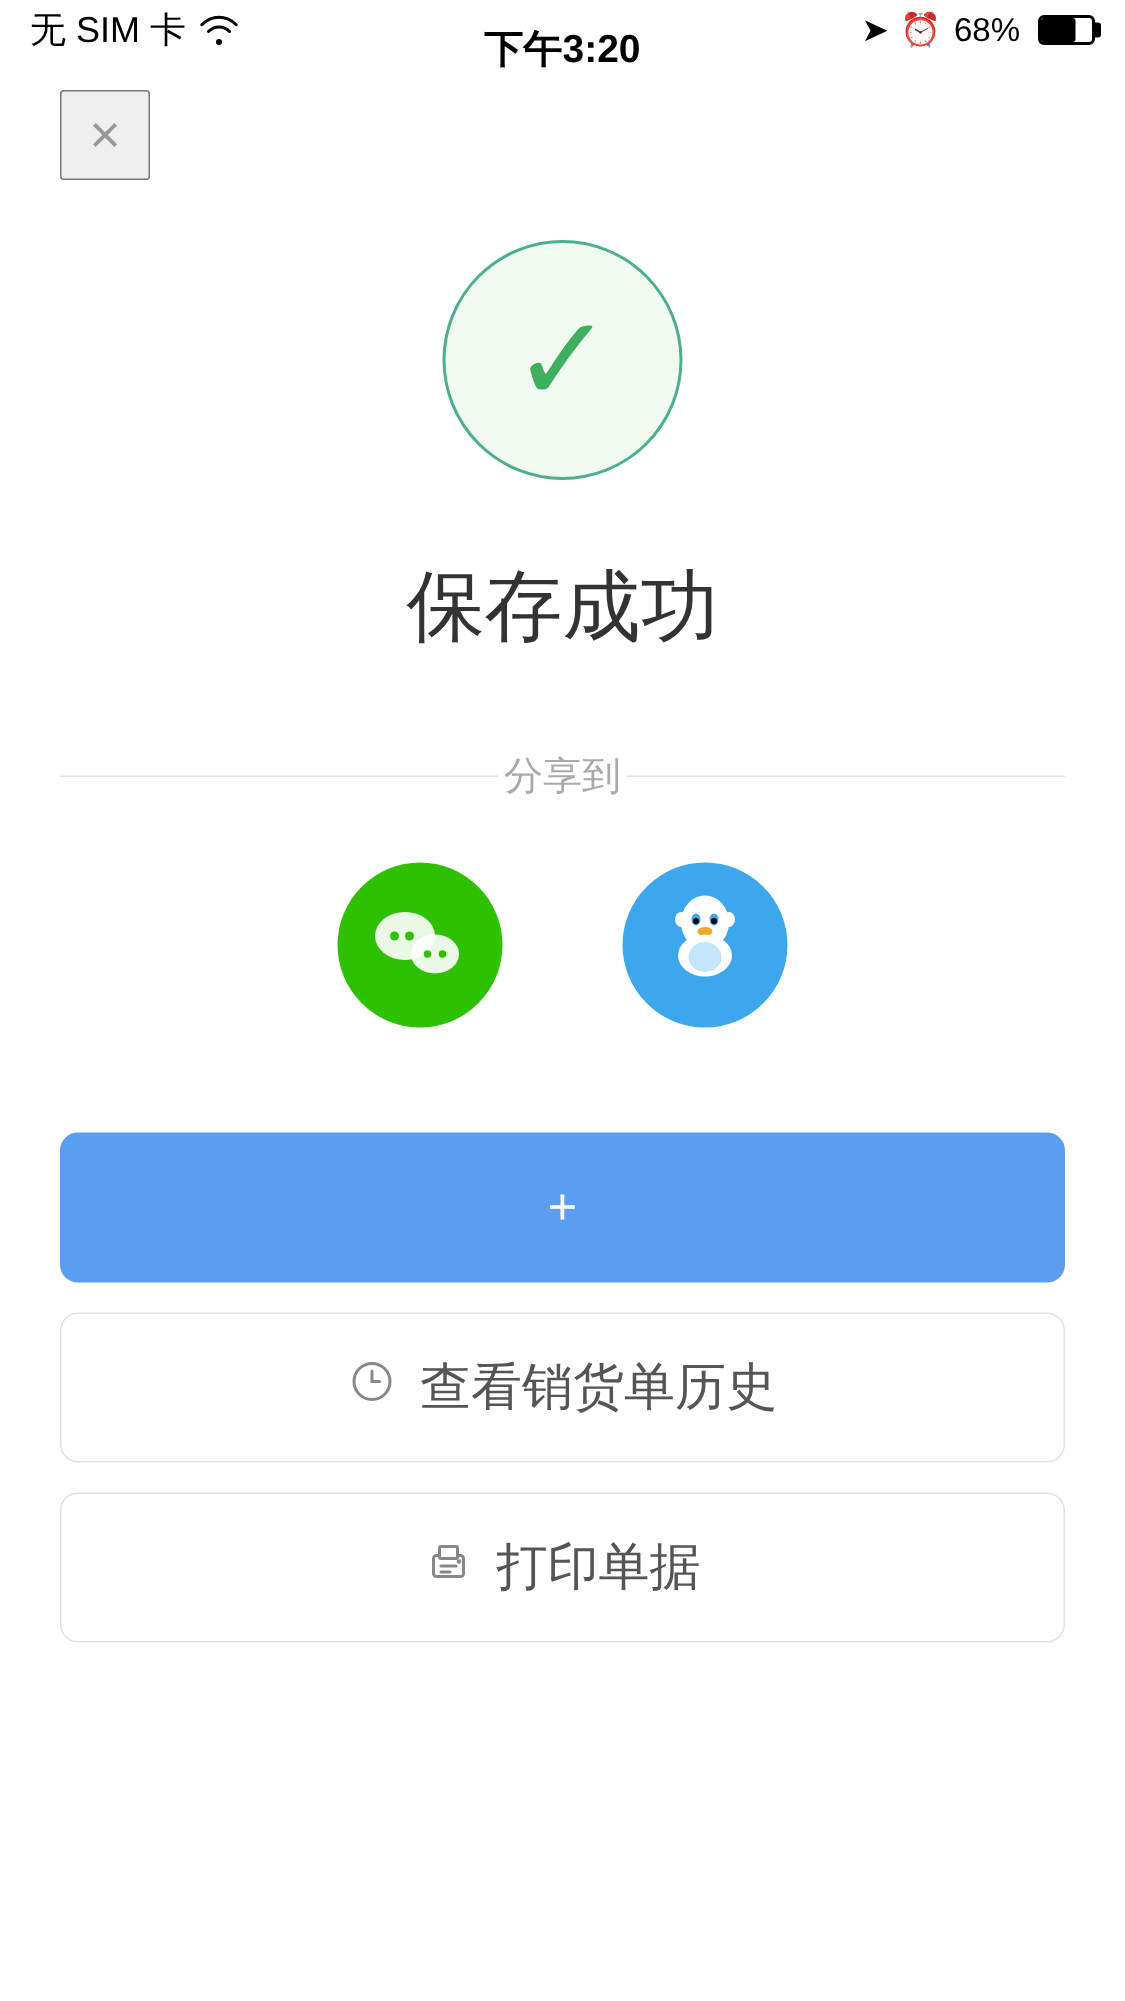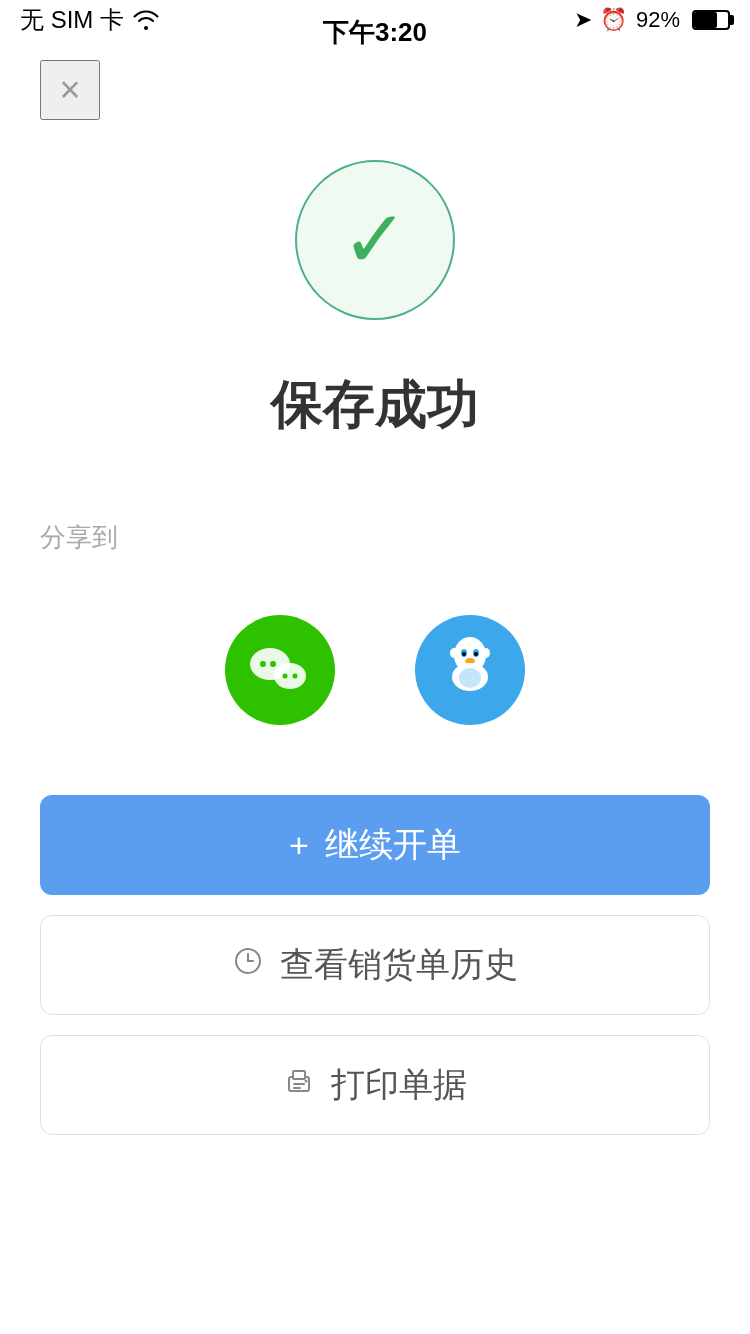--- a/index.html
+++ b/index.html
@@ -121,39 +121,39 @@
     }
     .checkmark {
       font-size: 80px;
       color: #3daf5e;
       line-height: 1;
     }
 
     
     .success-title {
       font-size: 52px;
-      font-weight: 700;
+      font-weight: 400;
       color: #333;
       margin-bottom: 60px;
     }
 
     
     .share-section {
       width: 100%;
       display: flex;
       flex-direction: column;
       align-items: center;
       margin-bottom: 70px;
     }
     .share-divider {
       width: 100%;
       display: flex;
-      gap: 20px;
+      align-items: center;
+      gap: 4px;
       margin-bottom: 40px;
-      flex-direction: column;
     }
     .divider-line {
       flex: 1;
       height: 1px;
       background: #e0e0e0;
     }
     .share-label {
       font-size: 26px;
       color: #aaa;
       white-space: nowrap;
@@ -240,21 +240,21 @@
     <svg class="wifi-icon" viewBox="0 0 28 20" fill="none">
       <path d="M14 16a2 2 0 1 1 0 4 2 2 0 0 1 0-4z" fill="#000"></path>
       <path d="M7 11c1.9-1.9 4.5-3 7-3s5.1 1.1 7 3" stroke="#000" stroke-width="2" fill="none" stroke-linecap="round"></path>
       <path d="M2.5 6.5C5.5 3.5 9.5 1.5 14 1.5s8.5 2 11.5 5" stroke="#000" stroke-width="2" fill="none" stroke-linecap="round"></path>
     </svg>
   </div>
   <div class="status-center">下午3:20</div>
   <div class="status-right">
     <span style="font-size:22px;">➤</span>
     <span style="font-size:22px;">⏰</span>
-    <span>92%</span>
+    <span>68%</span>
     <div class="battery-icon">
       <div class="battery-fill"></div>
     </div>
   </div>
 </div>
 
 <div class="content">
 
   <button class="close-btn">
     <span class="x-icon">×</span>
@@ -310,21 +310,20 @@
           </svg>
         </div>
       </button>
     </div>
   </div>
 
   <div class="action-buttons">
 
     <button class="action-btn primary">
       <span class="btn-icon">+</span>
-      <span>继续开单</span>
     </button>
 
     <button class="action-btn">
       <span class="btn-icon">
         <svg width="32" height="32" viewBox="0 0 32 32" fill="none">
           <circle cx="16" cy="16" r="12" stroke="#888" stroke-width="2"></circle>
           <polyline points="16,9 16,16 21,16" stroke="#888" stroke-width="2" stroke-linecap="round"></polyline>
         </svg>
       </span>
       <span>查看销货单历史</span>

